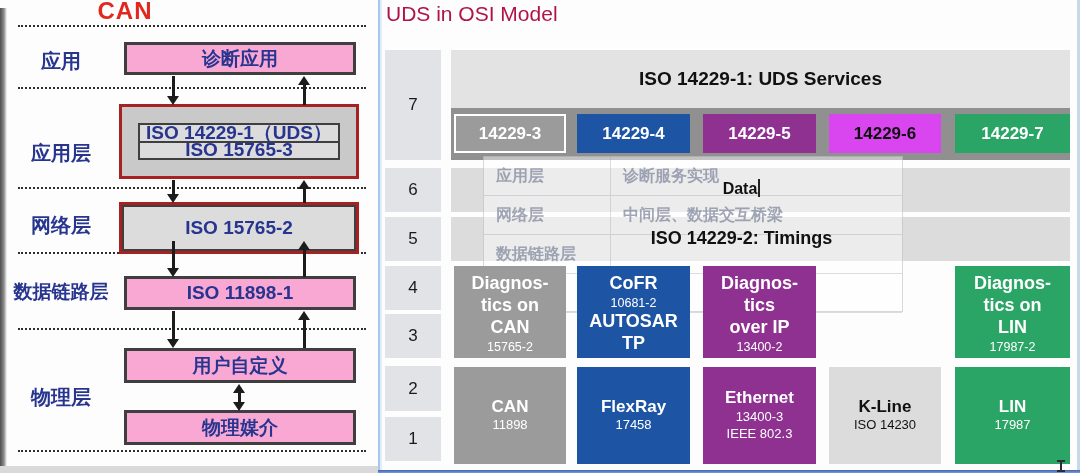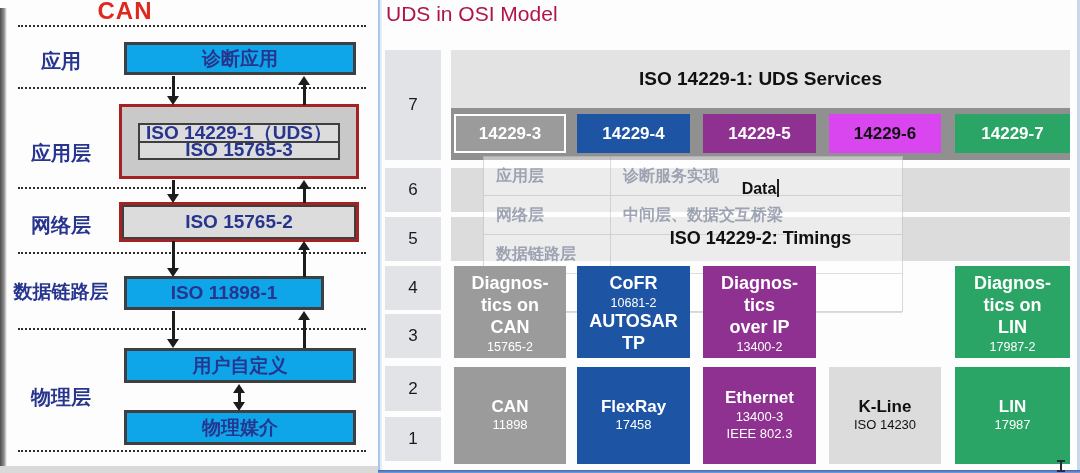--- a/index.html
+++ b/index.html
@@ -9,30 +9,30 @@
   .left-edge{position:absolute;left:0;top:8px;width:7px;height:465px;
              background:linear-gradient(to right,#4e4e4e,#8a8a8a 55%,rgba(255,255,255,0));}
   .left-bottom-strip{position:absolute;left:0;top:466px;width:378px;height:7px;background:#d9d9d9;}
   .can-title{position:absolute;left:0;top:-3px;width:250px;text-align:center;
              font-size:24px;font-weight:600;color:#e0281f;letter-spacing:1px;}
   .dotted{position:absolute;left:18px;width:348px;height:0;border-top:2px dotted #2e2e2e;}
   .d1{top:25px}.d2{top:87px}.d3{top:187px}.d4{top:252px}.d5{top:328px}.d6{top:450px}
   .llabel{position:absolute;left:0;width:122px;text-align:center;font-weight:bold;
           color:#27358f;font-size:20px;}
   .l1{top:48px}.l2{top:140px}.l3{top:212px}.l4{top:279px;font-size:19px}.l5{top:384px}
-  .gbox{position:absolute;background:#0ea5e9;border:3px solid #3f3f3f;box-sizing:border-box;
+  .gbox{position:absolute;background:#f9a8d4;border:3px solid #3f3f3f;box-sizing:border-box;
         color:#27358f;font-weight:bold;font-size:19px;text-align:center;}
   .gbox .in{display:flex;align-items:center;justify-content:center;height:100%;}
   .b-diag{left:124px;top:42px;width:232px;height:33px;}
-  .b-11898{left:124px;top:276px;width:200px;height:34px;}
+  .b-11898{left:124px;top:276px;width:232px;height:34px;}
   .b-user{left:124px;top:348px;width:232px;height:35px;}
   .b-phys{left:124px;top:410px;width:232px;height:35px;}
   .redwrap{position:absolute;border:3px solid #a62222;background:#c9c9c9;box-sizing:border-box;}
   .rw-group{left:119px;top:104px;width:240px;height:75px;padding:16px;}
-  .rw-single{left:119px;top:202px;width:240px;height:40px;padding:0;}
+  .rw-single{left:119px;top:202px;width:240px;height:52px;padding:0;}
   .redwrap .cell{background:#dcdcdc;border:2px solid #3f3f3f;box-sizing:border-box;
         color:#27358f;font-weight:bold;font-size:19px;text-align:center;
         display:flex;align-items:center;justify-content:center;}
   .rw-group .cell{height:50%;}
   .rw-group .cell.top{border-bottom-width:1px;}
   .rw-group .cell.bot{border-top-width:1px;}
   .rw-single .cell{height:100%;}
   
   .arr{position:absolute;width:3px;background:#1c1c1c;}
   .arr.down::after{content:"";position:absolute;bottom:-8px;left:-5px;width:0;height:0;
@@ -57,21 +57,21 @@
   .mini{position:absolute;top:114px;height:39px;font-size:17px;display:flex;align-items:center;
        justify-content:center;z-index:3;box-sizing:border-box;font-weight:bold;}
   .c1{left:454px;width:112px}.c2{left:577px;width:113px}.c3{left:703px;width:113px}
   .c4{left:829px;width:112px}.c5{left:955px;width:115px}
   .bg-grey{background:#9b9b9b;color:#fff}.bg-blue{background:#1d55a4;color:#fff}
   .bg-purple{background:#8e3190;color:#fff}.bg-light{background:#d946ef;color:#111}
   .bg-green{background:#2ba565;color:#fff}.bg-kline{background:#dcdcdc;color:#111}
   .mini.bg-grey{border:2px solid #fff;}
   .rowband{position:absolute;left:451px;width:619px;height:44px;background:#dcdcdc;z-index:1;}
   .r6{top:168px}.r5{top:217px}
-  .rowband-text{position:absolute;left:451px;width:619px;z-index:3;text-align:center;
+  .rowband-text{position:absolute;left:432px;width:619px;z-index:3;text-align:center;
        color:#111;font-weight:bold;}
   .t6{top:179px;font-size:16px;}
   .t5{top:228px;font-size:18px;}
   .caret{display:inline-block;width:2px;height:18px;background:#222;vertical-align:-3px;margin-left:1px;}
   
   .ghost{position:absolute;left:483px;top:156px;width:420px;height:156px;z-index:2;
        background:rgba(255,255,255,0.45);border:1px solid rgba(140,146,158,0.35);box-sizing:border-box;}
   .ghost .grow{display:flex;height:39px;border-bottom:1px solid rgba(140,146,158,0.3);box-sizing:border-box;}
   .ghost .gk{width:127px;border-right:1px solid rgba(140,146,158,0.3);box-sizing:border-box;
        display:flex;align-items:center;padding-left:12px;}

